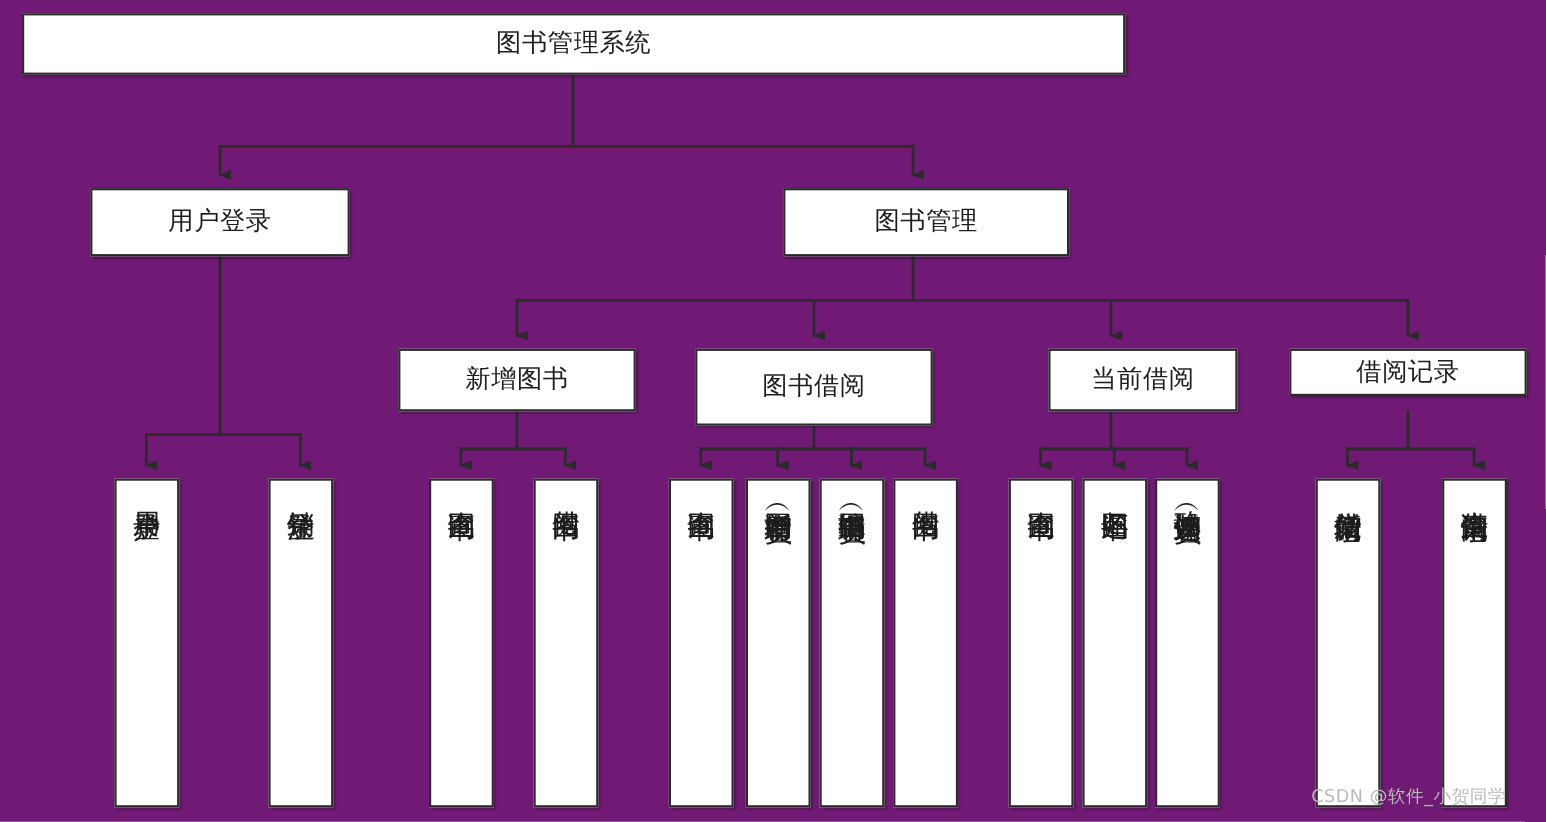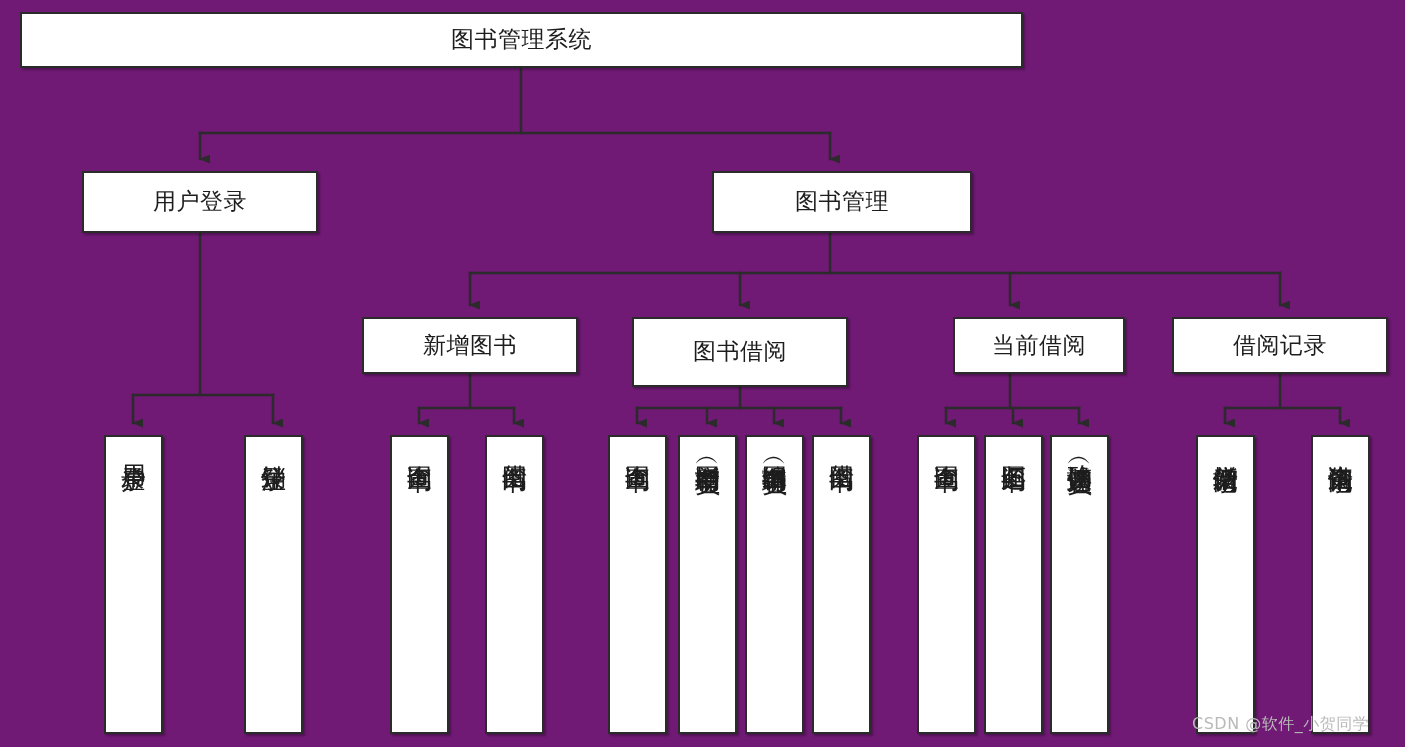--- a/index.html
+++ b/index.html
@@ -129,21 +129,21 @@
 
   <div class="node-box horiz" style="left:362px;top:317px;width:216px;height:57px;">
     <span class="node-label">新增图书</span>
   </div>
   <div class="node-box horiz" style="left:632px;top:317px;width:216px;height:70px;">
     <span class="node-label">图书借阅</span>
   </div>
   <div class="node-box horiz" style="left:906px;top:317px;width:172px;height:57px;margin-left:47px;">
     <span class="node-label">当前借阅</span>
   </div>
-  <div class="node-box horiz" style="left:1172px;top:317px;width:216px;height:57px;">
+  <div class="node-box horiz" style="left:1172px;top:317px;width:216px;height:43px;">
     <span class="node-label">借阅记录</span>
   </div>
 
   <div class="node-box vert" style="left:104px;top:435px;width:59px;height:299px;">
     <span class="node-label">用户登录</span>
   </div>
   <div class="node-box vert" style="left:244px;top:435px;width:59px;height:299px;">
     <span class="node-label">注销登录</span>
   </div>
 

